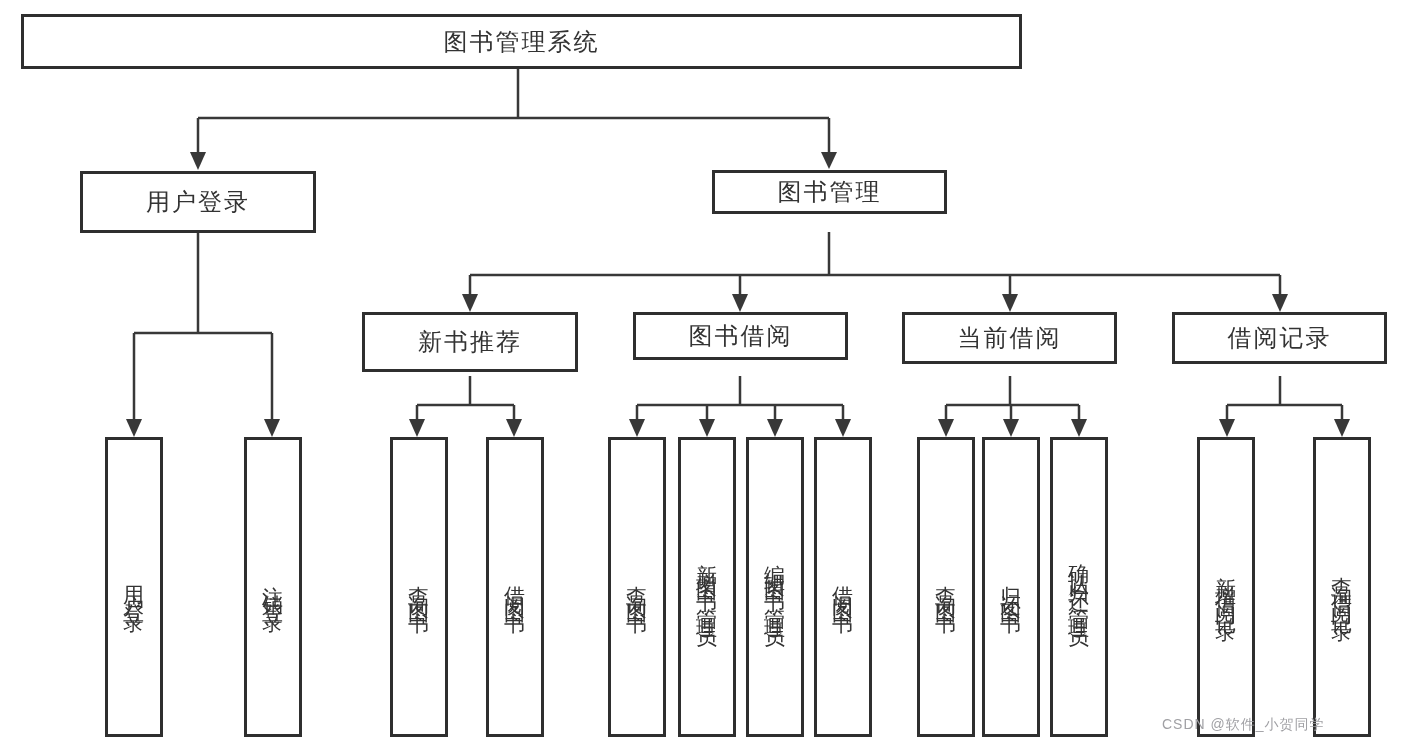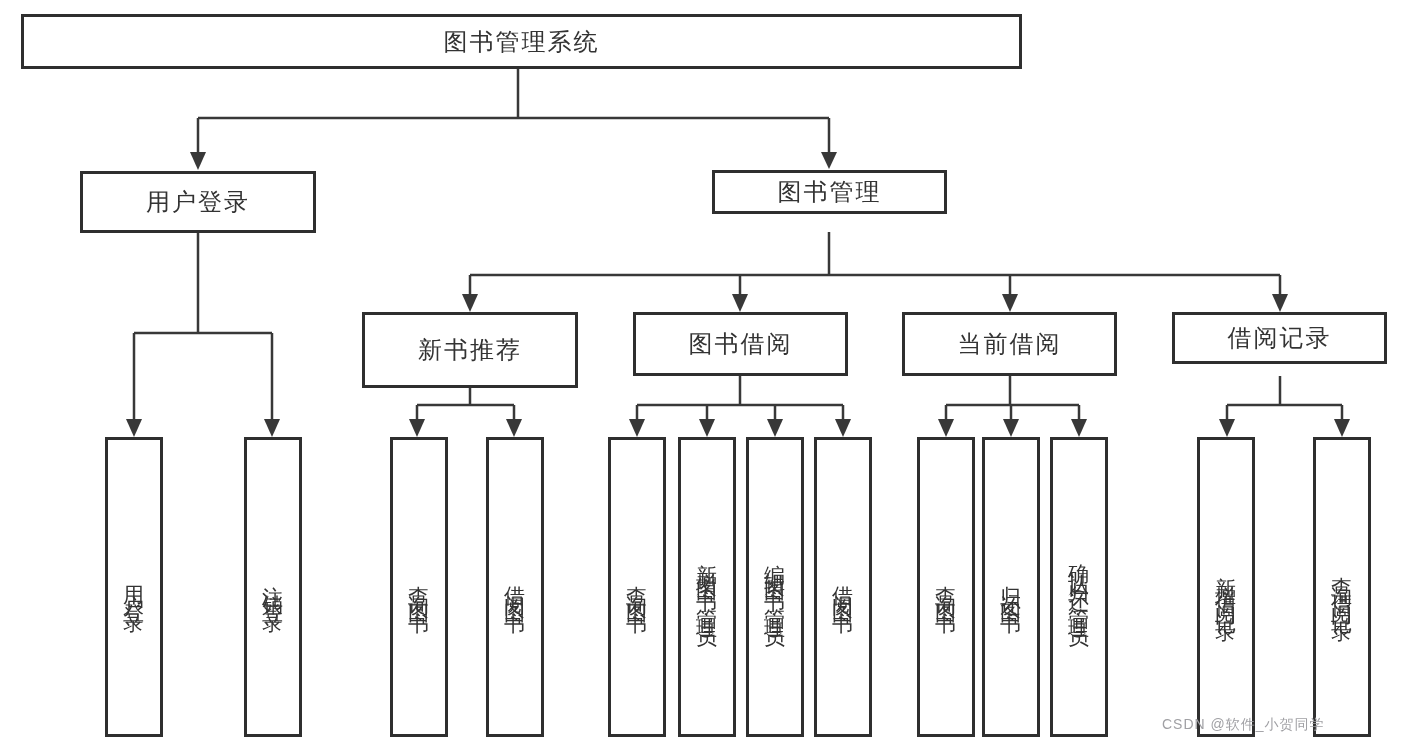--- a/index.html
+++ b/index.html
@@ -97,23 +97,23 @@
       <polygon points="1219,419 1235,419 1227,437"></polygon>
       <polygon points="1334,419 1350,419 1342,437"></polygon>
     </g>
   </svg>
 
   <div class="box hbox" style="left:21px;top:14px;width:1001px;height:55px;">图书管理系统</div>
 
   <div class="box hbox" style="left:80px;top:171px;width:236px;height:62px;">用户登录</div>
   <div class="box hbox" style="left:712px;top:170px;width:235px;height:44px;">图书管理</div>
 
-  <div class="box hbox" style="left:362px;top:312px;width:216px;height:76px;">新书推荐</div>
-  <div class="box hbox" style="left:633px;top:312px;width:215px;height:64px;">图书借阅</div>
-  <div class="box hbox" style="left:902px;top:312px;width:215px;height:64px;">当前借阅</div>
+  <div class="box hbox" style="left:362px;top:312px;width:216px;height:60px;">新书推荐</div>
+  <div class="box hbox" style="left:633px;top:312px;width:215px;height:48px;">图书借阅</div>
+  <div class="box hbox" style="left:902px;top:312px;width:215px;height:52px;">当前借阅</div>
   <div class="box hbox" style="left:1172px;top:312px;width:215px;height:52px;">借阅记录</div>
 
   <div class="box vbox" style="left:105px;top:437px;width:58px;height:300px;">用户登录</div>
   <div class="box vbox" style="left:244px;top:437px;width:58px;height:300px;">注销登录</div>
 
   <div class="box vbox" style="left:390px;top:437px;width:58px;height:300px;">查询图书</div>
   <div class="box vbox" style="left:486px;top:437px;width:58px;height:300px;">借阅图书</div>
 
   <div class="box vbox" style="left:608px;top:437px;width:58px;height:300px;">查询图书</div>
   <div class="box vbox" style="left:678px;top:437px;width:58px;height:300px;">新增图书（管理员）</div>

